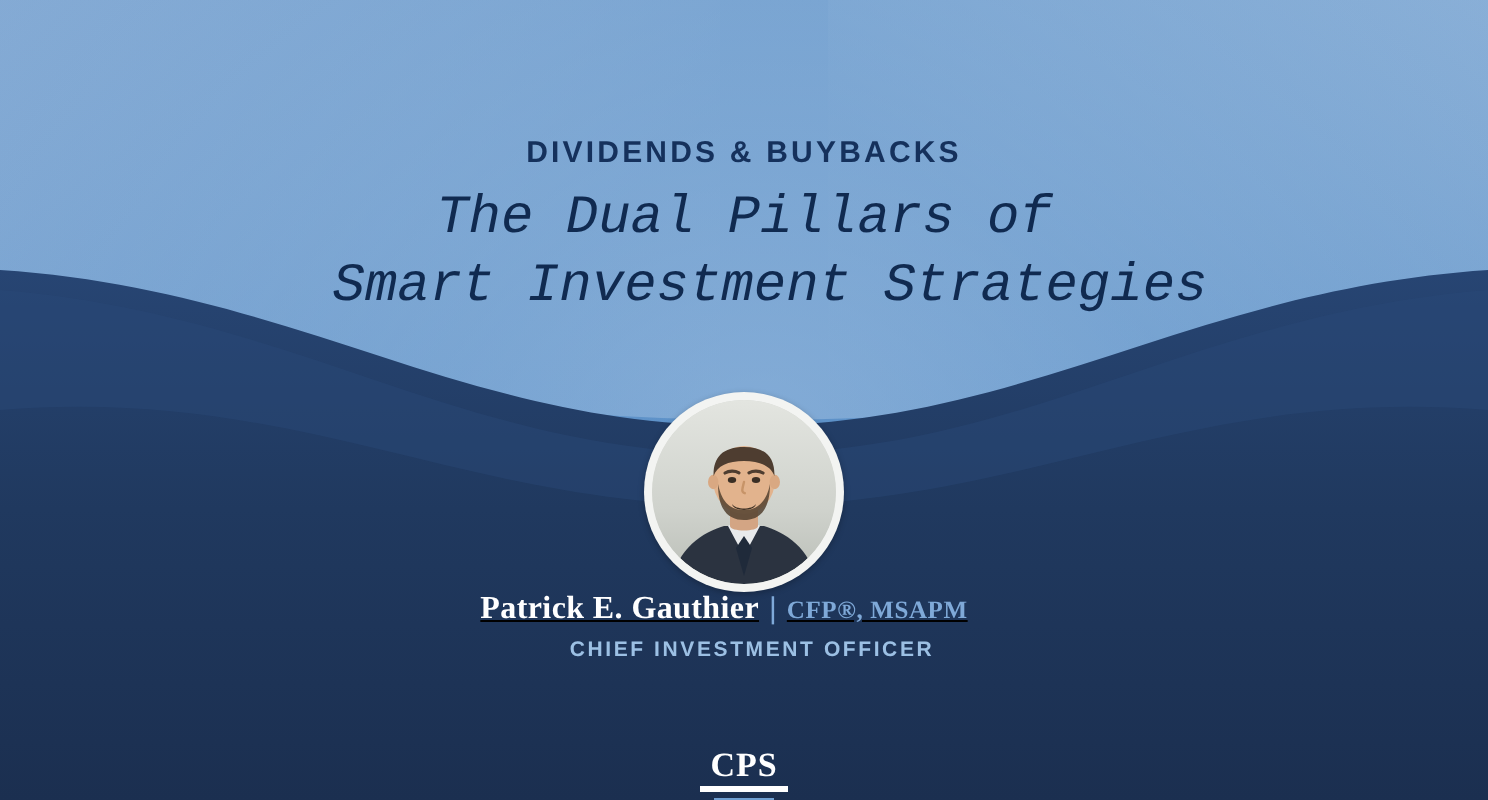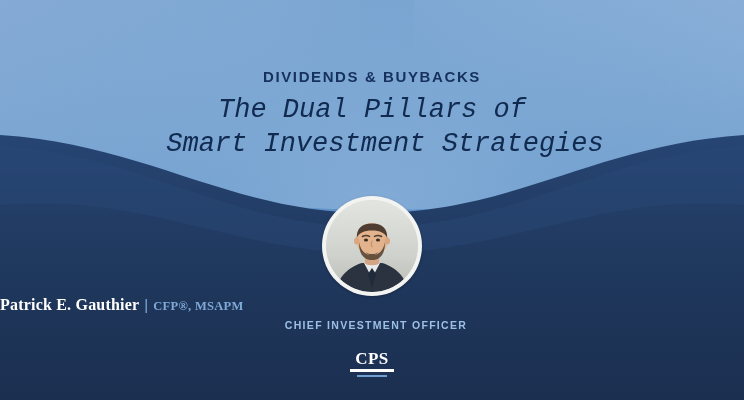--- a/index.html
+++ b/index.html
@@ -111,22 +111,23 @@
     overflow: hidden;
     background: #d9dbd6;
   }
   .portrait-photo svg { display: block; }
 
   .name-row {
     position: absolute;
     top: 296px;
     left: 0;
     width: 724px;
-    text-align: left;
+    text-align: center;
     white-space: nowrap;
+    text-decoration: underline;
   }
   .name-main {
     font-family: "Liberation Serif", serif;
     font-weight: bold;
     font-size: 16px;
     color: #ffffff;
     letter-spacing: 0.2px;
   }
   .name-sep {
     display: inline-block;
@@ -163,20 +164,21 @@
     height: 34px;
     text-align: center;
   }
   .logo-text {
     font-family: "Liberation Serif", serif;
     font-weight: bold;
     font-size: 17px;
     letter-spacing: 0.5px;
     color: #ffffff;
     line-height: 18px;
+    margin-top: 24px;
   }
   .logo-bar {
     width: 44px;
     height: 3px;
     margin: 1px auto 0;
     background: #ffffff;
   }
   .logo-bar.short {
     width: 30px;
     height: 2px;

